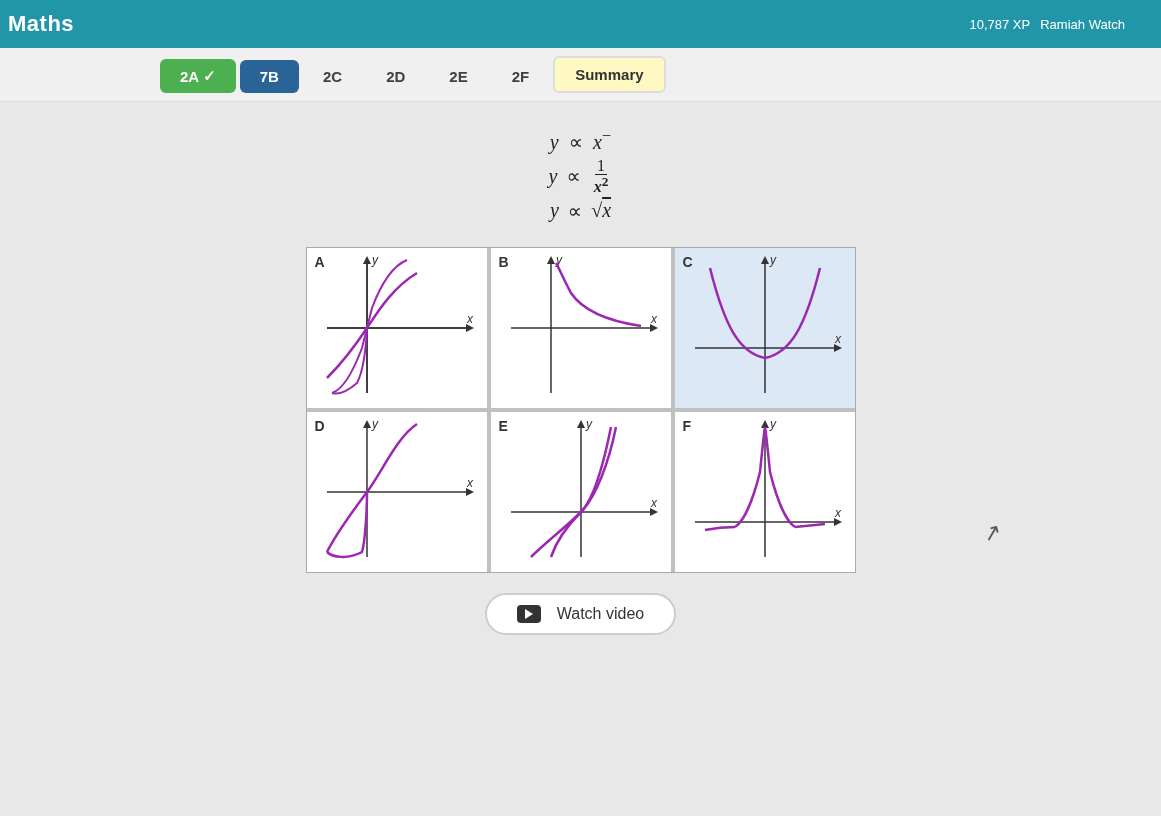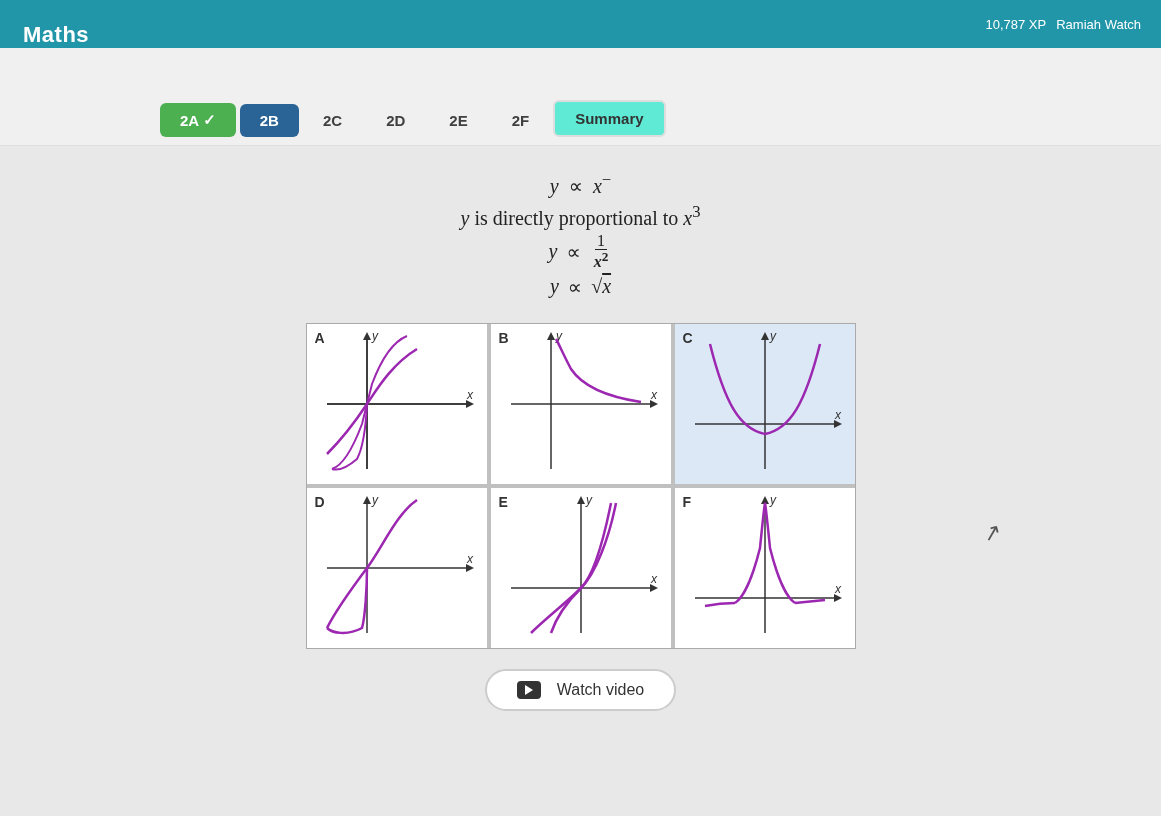--- a/index.html
+++ b/index.html
@@ -7,33 +7,33 @@
       font-family: Arial, sans-serif;
       background: #e8e8e8;
       width: 1161px;
       min-height: 816px;
       overflow: hidden;
     }
     .header {
       background: #2196a8;
       height: 48px;
       display: flex;
-      align-items: flex-end;
-      padding: 0 23px;
+      align-items: center;
+      padding: 0 8px;
       position: relative;
     }
     .header-title {
       color: white;
       font-size: 22px;
       font-weight: bold;
       letter-spacing: 0.5px;
     }
     .header-right {
       position: absolute;
-      right: 20px;
+      right: 36px;
       top: 50%;
       transform: translateY(-50%);
       color: white;
       font-size: 14px;
       display: flex;
       align-items: center;
       gap: 10px;
     }
     .xp-badge {
       color: white;
@@ -66,24 +66,23 @@
       color: white;
     }
     .tab.completed {
       background: #4caf50;
       color: white;
       display: flex;
       align-items: center;
       gap: 4px;
     }
     .tab.summary {
-      background: #5eead4;
+      background: #fef9c3;
       border: 2px solid #ddd;
       color: #333;
-      margin-top: 44px;
     }
     .main-content {
       background: #e8e8e8;
       padding: 20px 40px;
       display: flex;
       flex-direction: column;
       align-items: center;
     }
     .equations-section {
       text-align: center;
@@ -193,21 +192,21 @@
     <span class="username">Ramiah Watch</span>
   </div>
 </div>
 
 <div class="tabs-row">
   <button class="tab completed">
     <span>2A</span>
     <span>✓</span>
   </button>
   <button class="tab active">
-    <span>2B</span>
+    <span>7B</span>
   </button>
   <button class="tab">
     <span>2C</span>
   </button>
   <button class="tab">
     <span>2D</span>
   </button>
   <button class="tab">
     <span>2E</span>
   </button>
@@ -220,23 +219,20 @@
 </div>
 
 <div class="main-content">
 
   <div class="equations-section">
 
     <div class="eq-line proportional">
       <em>y</em> &nbsp;∝&nbsp; <em>x</em><sup>−</sup>
     </div>
 
-    <div class="eq-line proportional">
-      <em>y</em> is directly proportional to <em>x</em><sup>3</sup>
-    </div>
 
     <div class="eq-line proportional" style="display:flex;align-items:center;justify-content:center;gap:4px;">
       <em>y</em> &nbsp;∝&nbsp;
       <span class="frac">
         <span class="num">1</span>
         <span class="den"><em>x</em><sup>2</sup></span>
       </span>
     </div>
 
 

